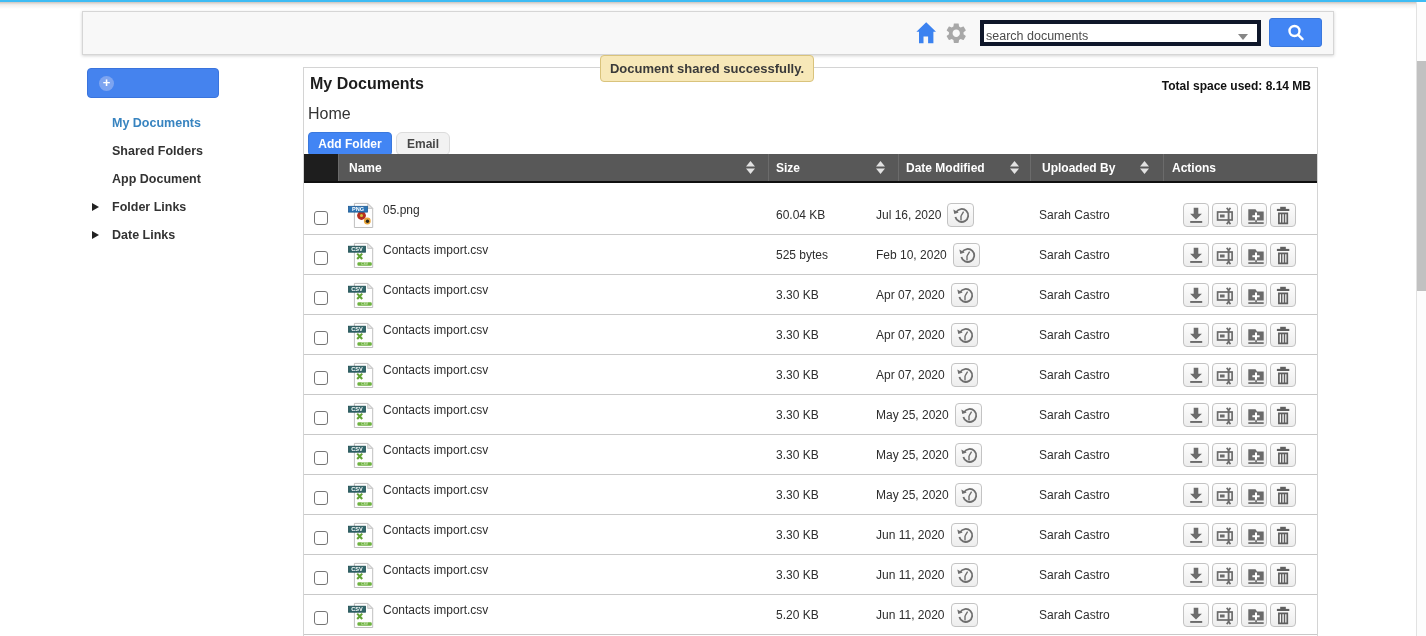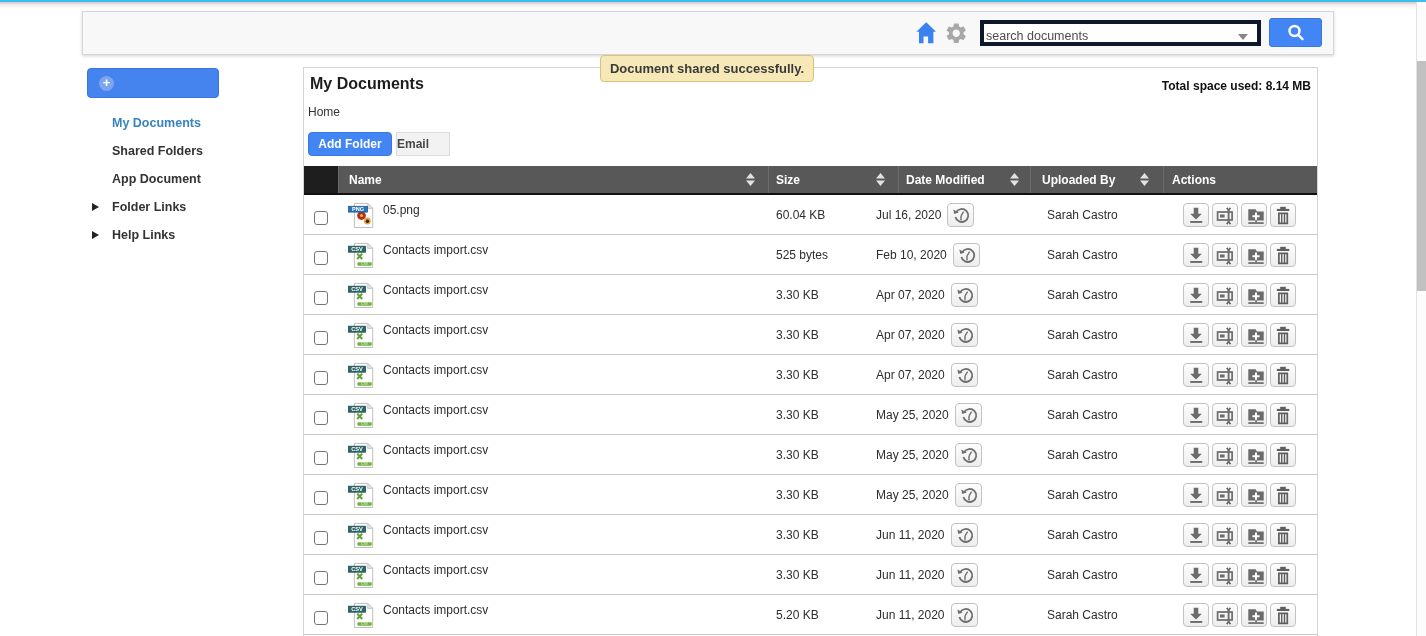--- a/index.html
+++ b/index.html
@@ -32,42 +32,42 @@
 .tri{left:92px;width:0;height:0;border-top:4.5px solid transparent;
   border-bottom:4.5px solid transparent;border-left:7px solid #222;}
 
 #toast{left:600px;top:55px;width:214px;height:27px;background:#f7e8b8;border:1px solid #d9c37c;
   border-radius:4px;z-index:50;text-align:center;font-size:13px;font-weight:bold;color:#3a3a3a;
   line-height:25px;}
 
 #panel{left:303px;top:67px;width:1015px;height:600px;background:#fff;border:1px solid #d4d4d4;}
 #ptitle{left:6px;top:7px;font-size:16px;font-weight:bold;color:#1d1d1d;}
 #pspace{right:6px;top:11px;font-size:12px;font-weight:bold;color:#111;}
-#phome{left:4px;top:37px;font-size:12px;color:#333;}
+#phome{left:4px;top:37px;font-size:16px;color:#333;}
 #addfolder{left:4px;top:64px;width:84px;height:24px;background:#4285f4;border:1px solid #3a78dd;
   border-radius:4px;color:#fff;font-size:12px;font-weight:bold;text-align:center;line-height:22px;}
 #emailbtn{left:92px;top:64px;width:54px;height:24px;background:#f2f2f2;border:1px solid #dcdcdc;
-  border-radius:0;color:#474747;font-size:12px;font-weight:bold;text-align:left;line-height:22px;}
-
-#thead{left:0px;top:98px;width:1013px;height:29px;background:#585858;border-bottom:2px solid #101010;}
+  border-radius:6px;color:#474747;font-size:12px;font-weight:bold;text-align:center;line-height:22px;}
+
+#thead{left:0px;top:86px;width:1013px;height:29px;background:#585858;border-bottom:2px solid #101010;}
 #thead .hc{position:absolute;top:0;height:27px;border-left:1px solid #6b6b6b;}
 #thead .ht{position:absolute;top:7px;font-size:12px;font-weight:bold;color:#fff;}
 #thcb{left:0;width:34px;background:#1e1e1e;height:27px;position:absolute;}
 .sortarr{position:absolute;top:7px;width:9px;height:13px;}
 
 .row{left:0;width:1013px;height:40px;border-bottom:1px solid #c9c9c9;background:#fff;}
 .cb{position:absolute;left:10px;top:16px;width:14px;height:14px;background:#fff;
   border:1px solid #767676;border-radius:3px;}
 .fic{position:absolute;left:44px;top:4px;}
 .fname{position:absolute;left:79px;top:8px;font-size:12px;color:#2d2d2d;}
 .fsize{position:absolute;left:472px;top:13px;font-size:12px;color:#2d2d2d;}
 .fdate{position:absolute;left:572px;top:8px;height:24px;font-size:12px;color:#2d2d2d;display:flex;align-items:center;}
 .hbtn{position:relative;margin-left:6px;width:27px;height:24px;border:1px solid #c3c3c3;border-radius:4px;
   background:linear-gradient(#fdfdfd,#ededed);flex:none;}
-.fby{position:absolute;left:735px;top:13px;font-size:12px;color:#2d2d2d;margin-left:8px;}
+.fby{position:absolute;left:735px;top:13px;font-size:12px;color:#2d2d2d;}
 .abtn{position:absolute;top:8px;width:26px;height:24px;border:1px solid #c3c3c3;border-radius:4px;
   background:linear-gradient(#fdfdfd,#ededed);}
 
 #sbtrack{left:1416px;top:2px;width:10px;height:634px;background:#fcfcfc;border-left:1px solid #e2e2e2;}
 #sbthumb{left:1417px;top:61px;width:9px;height:230px;background:#c1c1c1;}
 </style></head><body>
 
 <div id="topline" class="abs"></div>
 <div id="topshadow" class="abs"></div>
 <div id="hdr" class="abs">
@@ -91,21 +91,21 @@
 <div id="adddoc" class="abs">
     <span class="pluscirc">+</span>
     <span class="adlabel">Add Document</span>
   </div>
 <div class="navitem active abs" style="top:116px">My Documents</div>
 <div class="navitem abs" style="top:144px">Shared Folders</div>
 <div class="navitem abs" style="top:172px">App Document</div>
 <div class="tri abs" style="top:203px"></div>
 <div class="navitem abs" style="top:200px">Folder Links</div>
 <div class="tri abs" style="top:231px"></div>
-<div class="navitem abs" style="top:228px">Help Links</div>
+<div class="navitem abs" style="top:228px">Date Links</div>
 <div id="panel" class="abs">
 <span id="ptitle" class="abs">My Documents</span>
 <span id="pspace" class="abs">Total space used: 8.14 MB</span>
 <span id="phome" class="abs">Home</span>
 <div id="addfolder" class="abs">Add Folder</div>
 <div id="emailbtn" class="abs">Email</div>
 <div id="thead" class="abs">
 <div id="thcb"></div>
 <div class="hc" style="left:34px"></div>
 <span class="ht" style="left:45px">Name</span>

